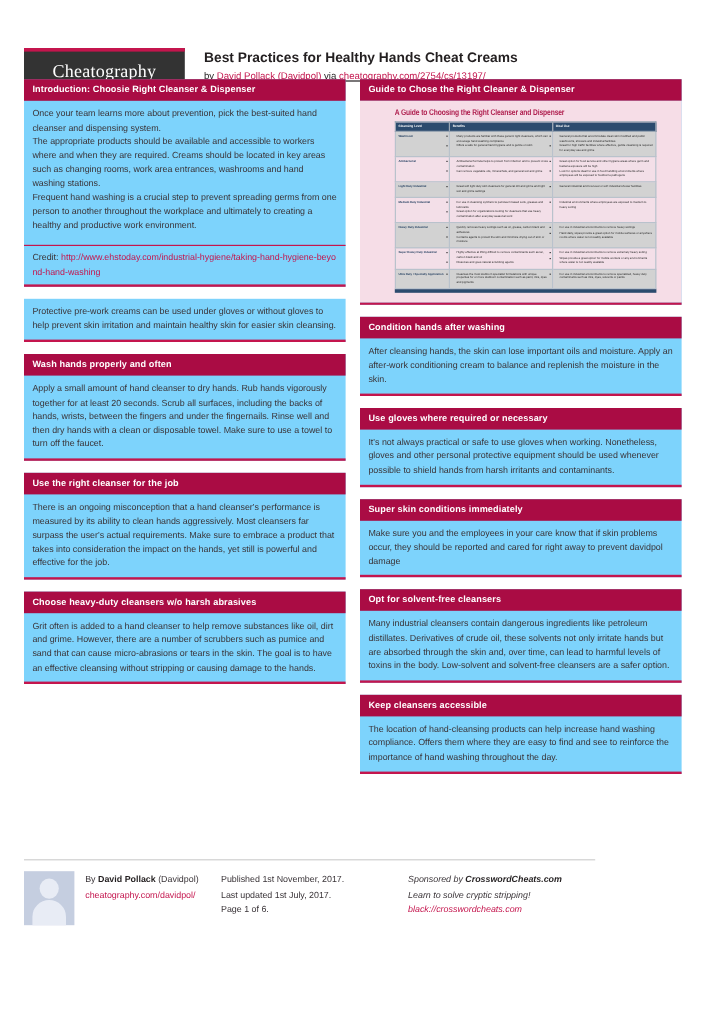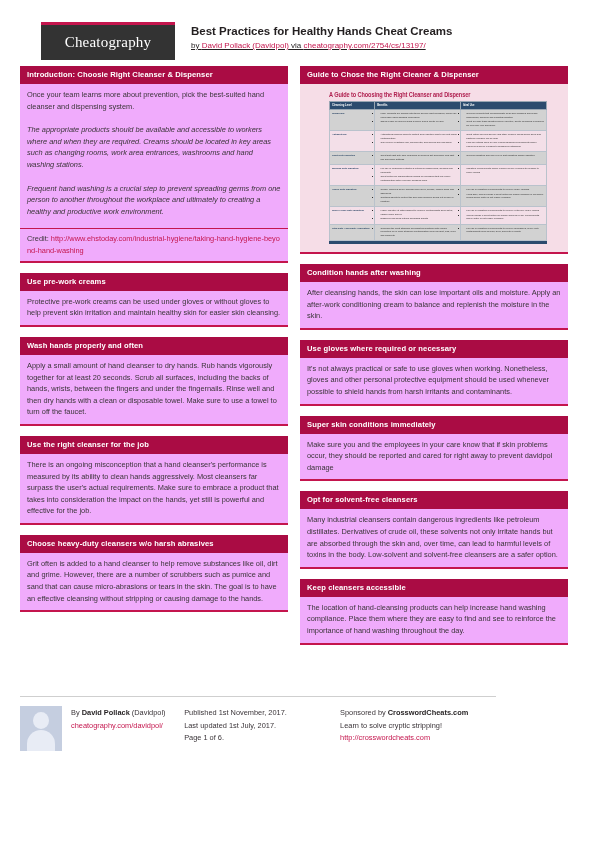--- a/index.html
+++ b/index.html
@@ -21,24 +21,23 @@
     height: 849px;
     box-sizing: border-box;
     padding: 0;
     position: relative;
   }
 
   
   .header {
     display: flex;
     align-items: flex-start;
-    padding: 22px 20px 0 20px;
+    padding: 40px 20px 0 20px;
     height: 56px;
     box-sizing: border-box;
-    margin-left: 21px;
   }
   .logo-wrap {
     width: 134px;
     flex: 0 0 134px;
     border-top: 3px solid #c4154d;
     background: #333333;
     height: 38px;
     display: flex;
     align-items: center;
     justify-content: center;
@@ -81,21 +80,21 @@
     align-items: flex-start;
   }
   .col {
     width: 268px;
     flex: 0 0 268px;
   }
 
   
   .card {
     margin-bottom: 10px;
-    background: #f0abfc;
+    background: #7dd3fc;
     border-bottom: 2px solid #c4154d;
   }
   .card-head {
     background: #aa0c44;
     color: #ffffff;
     font-size: 7.6px;
     font-weight: bold;
     padding: 4px 6px 4px 7px;
     line-height: 10px;
     letter-spacing: .1px;
@@ -103,22 +102,21 @@
   .card-body {
     padding: 5px 7px 6px 7px;
     font-size: 7.4px;
     line-height: 11.6px;
     color: #3a3438;
   }
   .card-body p {
     margin: 0 0 0 0;
   }
   .card-body p + p {
-    margin-top: 12px;
-    font-style: italic;
+    margin-top: 0;
   }
   .divider {
     height: 1px;
     background: #c4154d;
     margin: 5px 0 0 0;
   }
   .credit {
     padding: 4px 7px 5px 7px;
     font-size: 7.4px;
     line-height: 11.2px;
@@ -188,38 +186,38 @@
   .tbl-foot {
     height: 3px;
     background: #2c4b6e;
     margin-top: -0.3px;
   }
 
   
   .footer {
     position: absolute;
     left: 0;
-    top: 696px;
+    top: 716px;
     width: 516px;
     box-sizing: border-box;
     padding: 0 20px;
   }
   .footer-rule {
     height: 1px;
     background: #cfcfcf;
     margin-bottom: 9px;
   }
   .footer-cols {
     display: flex;
     gap: 0;
   }
   .fcol { box-sizing: border-box; }
   .fcol-1 { width: 200px; display: flex; gap: 9px; }
   .fcol-2 { width: 190px; }
-  .fcol-3 { width: 190px; }
+  .fcol-3 { width: 190px; font-style: italic; }
   .avatar {
     width: 42px;
     height: 45px;
     background: #c5cee0;
     position: relative;
     overflow: hidden;
     flex: 0 0 42px;
   }
   .avatar .head {
     position: absolute;
@@ -264,21 +262,20 @@
         <div class="card-body">
           <p>Once your team learns more about prevention, pick the best-suited hand cleanser and dispensing system.</p>
           <p>The appropriate products should be available and accessible to workers where and when they are required. Creams should be located in key areas such as changing rooms, work area entrances, washrooms and hand washing stations.</p>
           <p>Frequent hand washing is a crucial step to prevent spreading germs from one person to another throughout the workplace and ultimately to creating a healthy and productive work environment.</p>
         </div>
         <div class="divider"></div>
         <div class="credit"><span>Credit: </span><span class="link">http://www.ehstoday.com/industrial-hygiene/taking-hand-hygiene-beyond-hand-washing</span></div>
       </div>
 
       <div class="card">
-        <div class="card-head">Use pre-work creams</div>
         <div class="card-body">
           <p>Protective pre-work creams can be used under gloves or without gloves to help prevent skin irritation and maintain healthy skin for easier skin cleansing.</p>
         </div>
       </div>
 
       <div class="card">
         <div class="card-head">Wash hands properly and often</div>
         <div class="card-body">
           <p>Apply a small amount of hand cleanser to dry hands. Rub hands vigorously together for at least 20 seconds. Scrub all surfaces, including the backs of hands, wrists, between the fingers and under the fingernails. Rinse well and then dry hands with a clean or disposable towel. Make sure to use a towel to turn off the faucet.</p>
         </div>
@@ -447,21 +444,21 @@
       <div class="card">
         <div class="card-head">Opt for solvent-free cleansers</div>
         <div class="card-body">
           <p>Many industrial cleansers contain dangerous ingredients like petroleum distillates. Derivatives of crude oil, these solvents not only irritate hands but are absorbed through the skin and, over time, can lead to harmful levels of toxins in the body. Low-solvent and solvent-free cleansers are a safer option.</p>
         </div>
       </div>
 
       <div class="card">
         <div class="card-head">Keep cleansers accessible</div>
         <div class="card-body">
-          <p>The location of hand-cleansing products can help increase hand washing compliance. Place them where they are easy to find and see to reinforce the importance of hand washing throughout the day.</p>
+          <p>The location of hand-cleansing products can help increase hand washing compliance. Offers them where they are easy to find and see to reinforce the importance of hand washing throughout the day.</p>
         </div>
       </div>
 
     </div>
   </div>
 
   <div class="footer">
     <div class="footer-rule"></div>
     <div class="footer-cols">
 
@@ -481,20 +478,20 @@
           <div class="fline">Published 1st November, 2017.</div>
           <div class="fline">Last updated 1st July, 2017.</div>
           <div class="fline">Page 1 of 6.</div>
         </div>
       </div>
 
       <div class="fcol fcol-3">
         <div class="fmeta">
           <div class="fline"><span>Sponsored by </span><span class="bold">CrosswordCheats.com</span></div>
           <div class="fline">Learn to solve cryptic stripping!</div>
-          <div class="fline pink">http://crosswordcheats.com</div>
+          <div class="fline pink">black://crosswordcheats.com</div>
         </div>
       </div>
 
     </div>
   </div>
 
 </div>
 
 </body></html>

